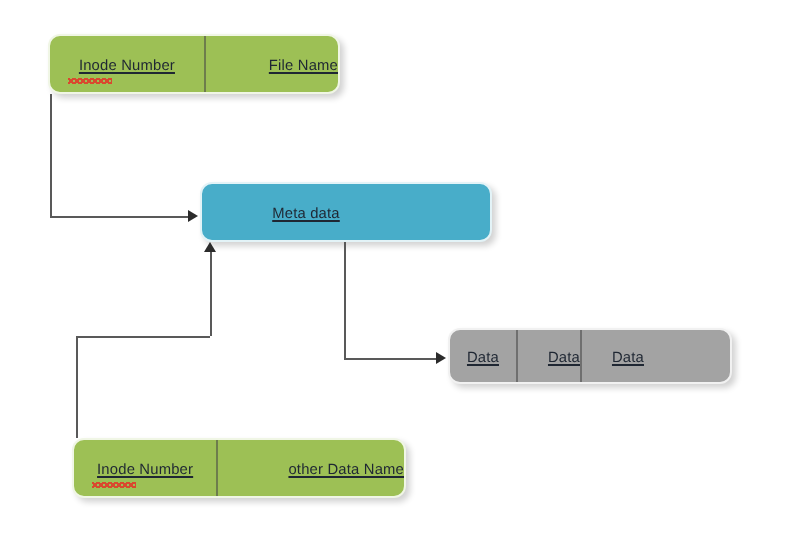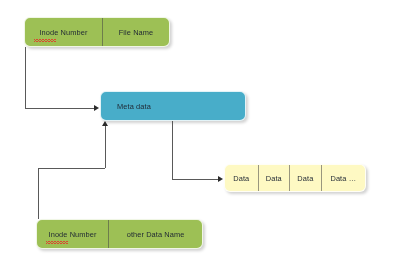--- a/index.html
+++ b/index.html
@@ -29,29 +29,31 @@
   .cell {
     display: flex;
     align-items: center;
     justify-content: center;
     box-sizing: border-box;
     font-size: 7.4px;
     color: #1f2733;
     letter-spacing: 0.1px;
     white-space: nowrap;
     position: relative;
+    text-decoration: underline;
   }
   .cell + .cell {
     border-left: 1px solid rgba(70,70,70,0.55);
+    justify-content: flex-end;
   }
 
   
   .green  { background: #9dc055; }
   .blue   { background: #48adc9; }
-  .orange { background: #fef9c3; }
+  .orange { background: #a3a3a3; }
 
   
   .squiggle {
     position: absolute;
     left: 9px;
     bottom: 4px;
     width: 22px;
     height: 3px;
     background-image:
       linear-gradient(45deg, transparent 40%, #e03c2c 40%, #e03c2c 60%, transparent 60%),
@@ -92,38 +94,35 @@
   <div class="record green" style="left:24px; top:17px; width:146px; height:30px;">
     <div class="cell" style="width:78px;">
       <span>Inode Number</span>
       <span class="squiggle"></span>
     </div>
     <div class="cell" style="width:68px;">
       <span>File Name</span>
     </div>
   </div>
 
-  <div class="record blue" style="left:100px; top:91px; width:146px; height:30px;">
+  <div class="record blue" style="left:100px; top:91px; width:146px; height:30px;padding-left:19px;">
     <div class="cell" style="width:66px;">
       <span>Meta data</span>
     </div>
   </div>
 
   <div class="record orange" style="left:224px; top:164px; width:142px; height:28px;">
     <div class="cell" style="width:33px;">
       <span>Data</span>
     </div>
     <div class="cell" style="width:32px;">
       <span>Data</span>
     </div>
     <div class="cell" style="width:32px;">
       <span>Data</span>
-    </div>
-    <div class="cell" style="width:45px;">
-      <span>Data …</span>
     </div>
   </div>
 
   <div class="record green" style="left:36px; top:219px; width:167px; height:30px;">
     <div class="cell" style="width:72px;">
       <span>Inode Number</span>
       <span class="squiggle"></span>
     </div>
     <div class="cell" style="width:95px;">
       <span>other Data Name</span>

